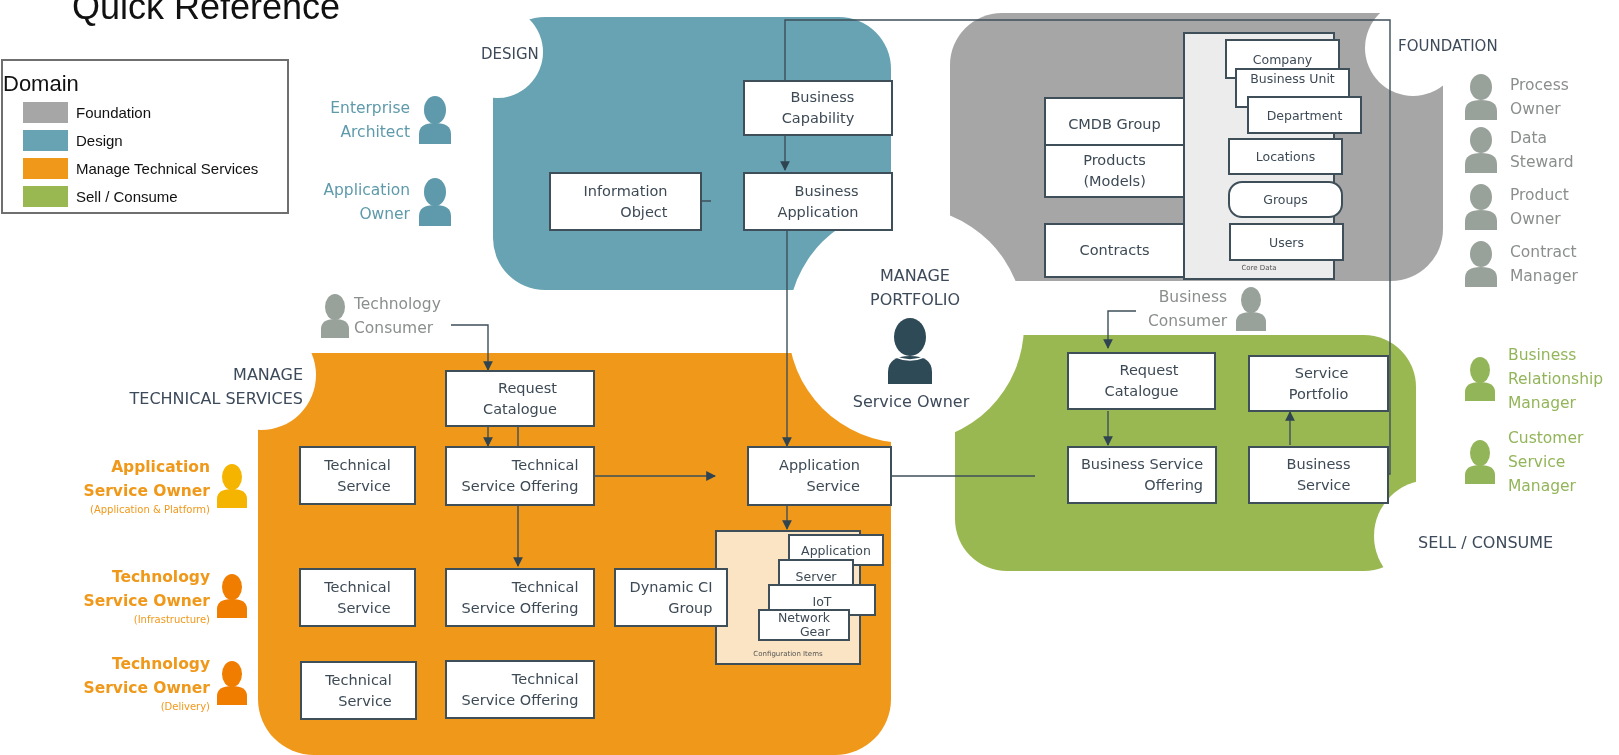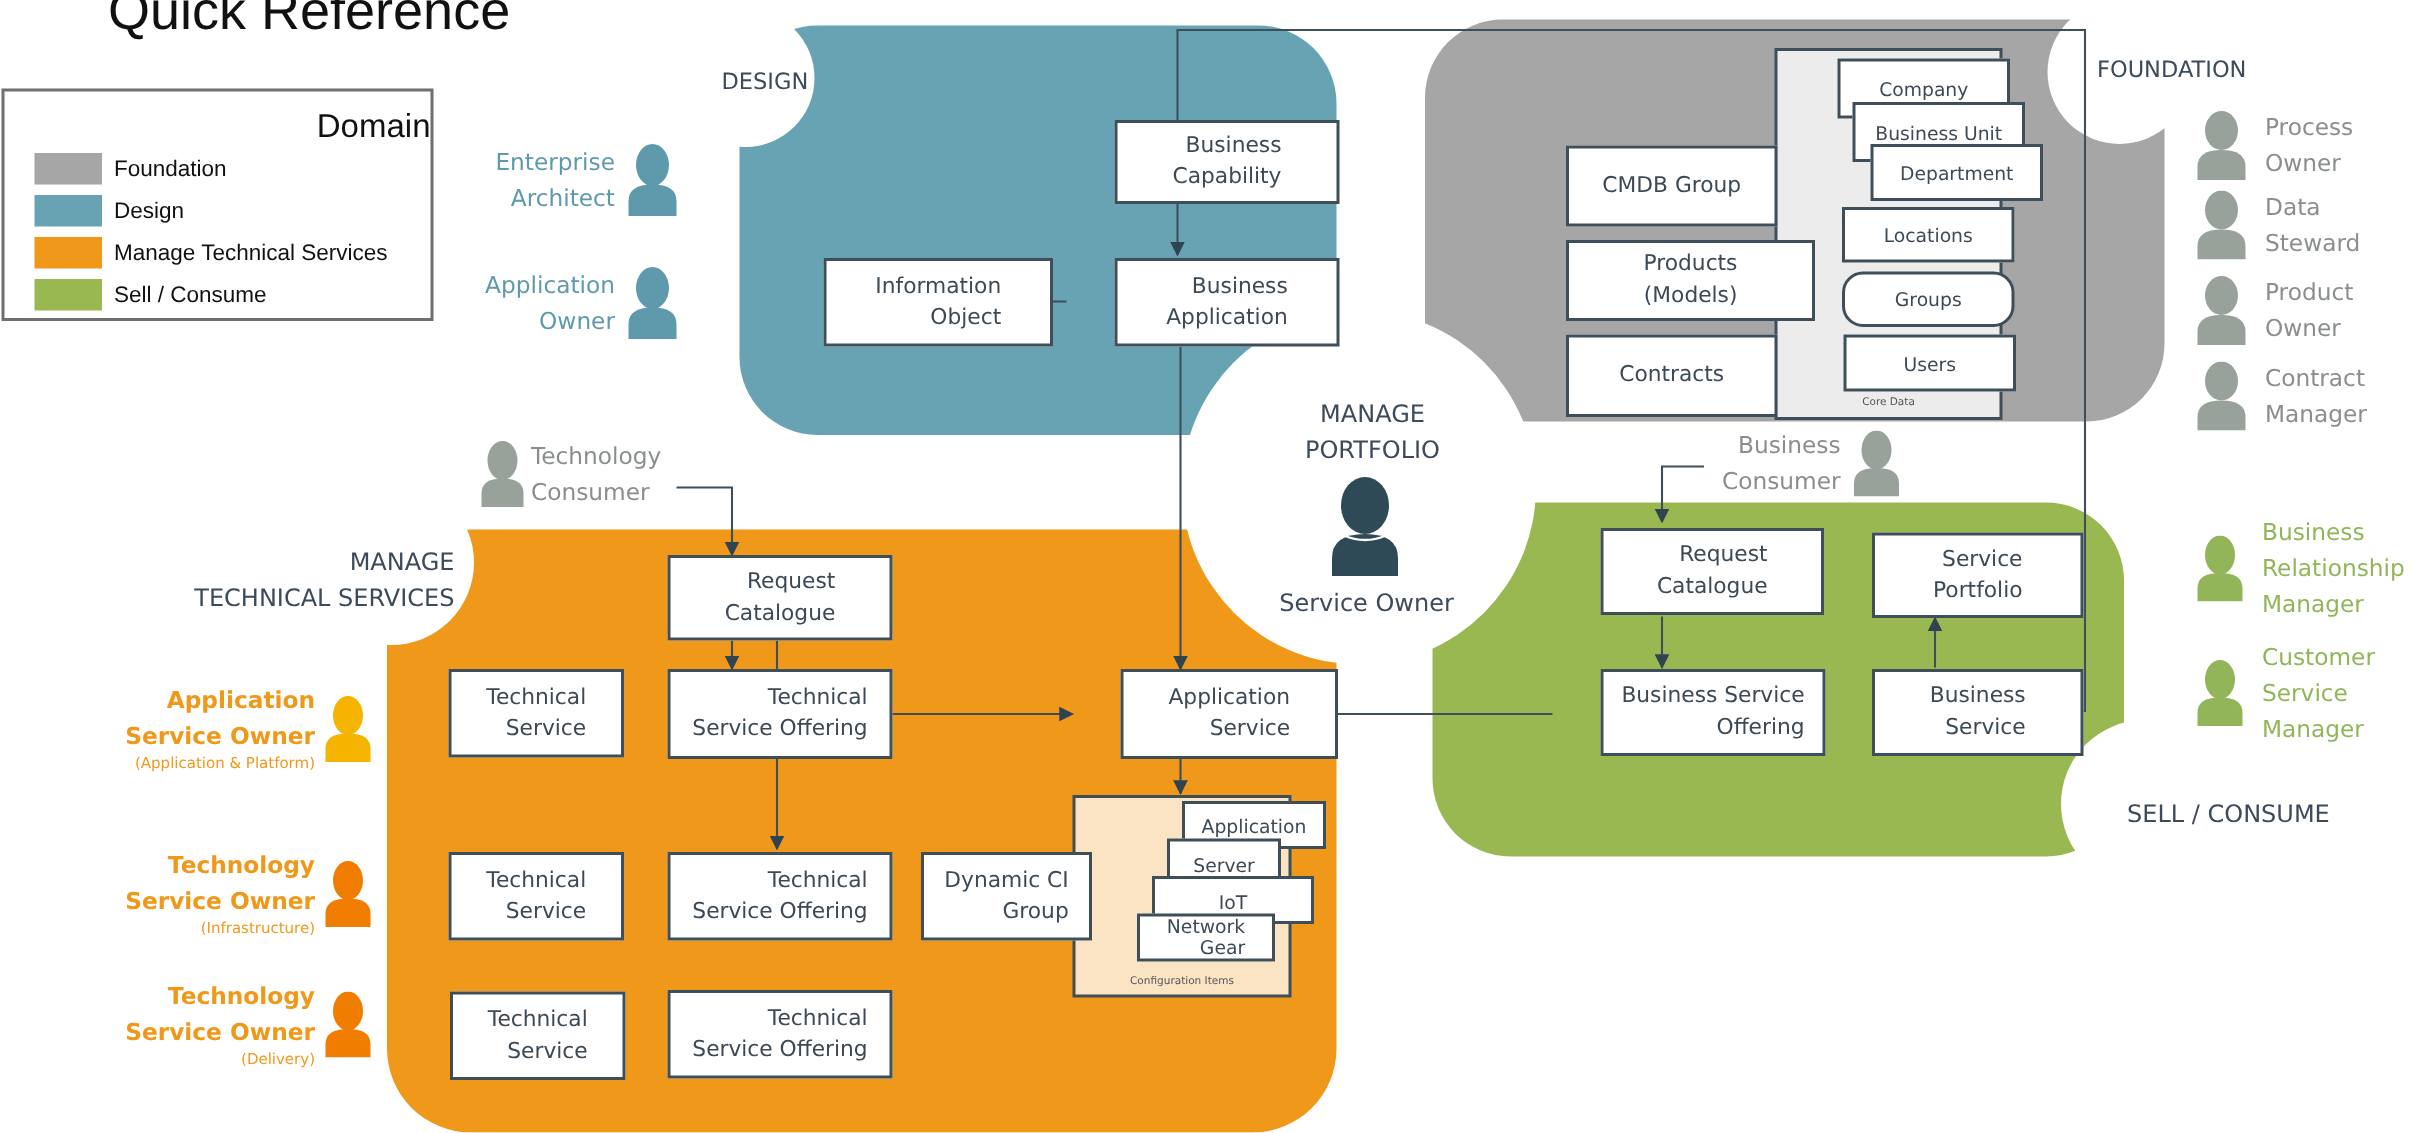--- a/index.html
+++ b/index.html
@@ -1,20 +1,20 @@
 <!DOCTYPE html>
 <html><head>
 <meta charset="utf-8">
 <style>
   html, body { margin:0; padding:0; background:#ffffff; }
   body { width:1619px; height:755px; position:relative; overflow:hidden; font-family:"DejaVu Sans", sans-serif; }
   .abs { position:absolute; }
   .title { left:72px; top:-14px; font-family:"Liberation Sans", sans-serif; font-size:36px; color:#111; white-space:nowrap; }
   .legend { left:1px; top:59px; width:288px; height:155px; border:2px solid #6f6f6f; background:#fff; box-sizing:border-box; }
-  .legend-title { position:absolute; left:0; width:100%; top:10px; text-align:right; font-family:"Liberation Sans", sans-serif; font-size:22px; color:#111; }
+  .legend-title { position:absolute; left:0; width:100%; top:10px; text-align:left; font-family:"Liberation Sans", sans-serif; font-size:22px; color:#111; }
   .legend-row { position:absolute; left:20px; height:22px; display:flex; align-items:center; }
   .legend-swatch { width:45px; height:21px; margin-right:8px; }
   .legend-label { font-family:"Liberation Sans", sans-serif; font-size:15px; color:#111; white-space:nowrap; }
   .box { position:absolute; background:#fff; border:2px solid #3e4f5a; box-sizing:border-box; display:flex; align-items:center; justify-content:center; text-align:right; color:#3d4a55; font-size:14.5px; line-height:21px; white-space:pre-line;margin-left:32px; }
   .box.sm { font-size:12.5px; line-height:15px; }
   .domain-label { position:absolute; font-size:15px; color:#3d4a5a; white-space:nowrap; }
   .persona { position:absolute; display:flex; align-items:center; }
   .ptext { font-size:15.5px; line-height:24px; white-space:pre-line; }
   .ptext.right { text-align:right; }
   .psub { font-size:10px; line-height:14px; display:block; text-align:right; }
@@ -125,25 +125,25 @@
 <div class="domain-label" style="left:1418px; top:533px; font-size:16px;">SELL / CONSUME</div>
 
 <div class="box" style="left:711px; top:80px; width:150px; height:56px;">Business
 Capability</div>
 <div class="box" style="left:711px; top:172px; width:150px; height:59px;">Business
 Application</div>
 <div class="box" style="left:517px; top:172px; width:153px; height:59px;">Information
 Object</div>
 
 <div class="box" style="left:1012px; top:97px; width:141px; height:54px;">CMDB Group</div>
-<div class="box" style="left:1012px; top:160px; width:166px; height:54px;">Products
+<div class="box" style="left:1012px; top:144px; width:141px; height:54px;">Products
 (Models)</div>
 <div class="box" style="left:1012px; top:223px; width:141px; height:55px;">Contracts</div>
 <div class="box sm" style="left:1193px; top:39px; width:115px; height:40px; align-items:flex-start; padding-top:11px;">Company</div>
-<div class="box sm" style="left:1203px; top:68px; width:115px; height:40px; align-items:flex-start; padding-top:11px;">Business Unit</div>
+<div class="box sm" style="left:1203px; top:68px; width:115px; height:40px; align-items:flex-start; padding-top:1px;">Business Unit</div>
 <div class="box sm" style="left:1215px; top:96px; width:115px; height:38px;">Department</div>
 <div class="box sm" style="left:1196px; top:138px; width:115px; height:37px;">Locations</div>
 <div class="box sm" style="left:1196px; top:181px; width:115px; height:37px;border-radius:14px;">Groups</div>
 <div class="box sm" style="left:1197px; top:223px; width:115px; height:38px;">Users</div>
 <div class="abs" style="left:1184px; top:264px; width:150px; text-align:center; font-size:7px; color:#555;">Core Data</div>
 
 <svg class="abs" style="left:886px; top:318px;" width="48" height="66" viewBox="0 0 48 66">
   <ellipse cx="24" cy="19" rx="16" ry="19" fill="#2f4a57"></ellipse>
   <path d="M2,66 L2,54 Q2,38 24,38 Q46,38 46,54 L46,66 Z" fill="#2f4a57"></path>
   <path d="M10,39 Q24,45 38,39" stroke="#fff" stroke-width="1.5" fill="none"></path>

